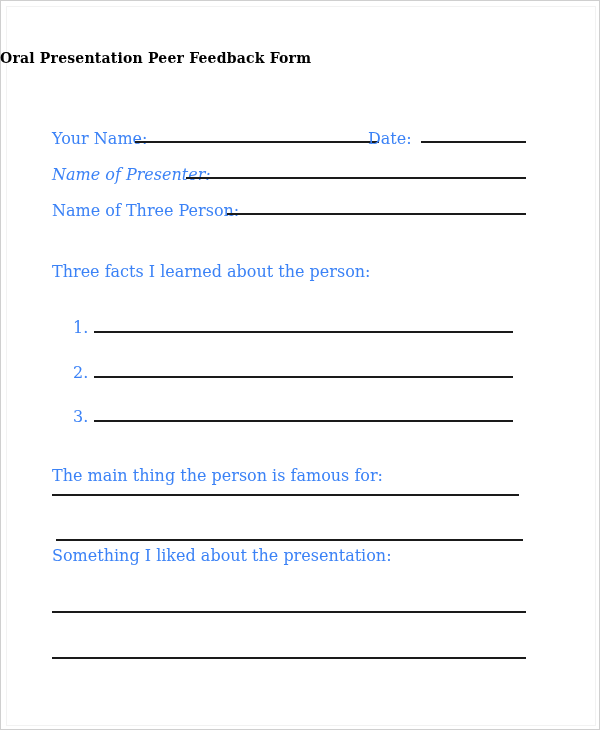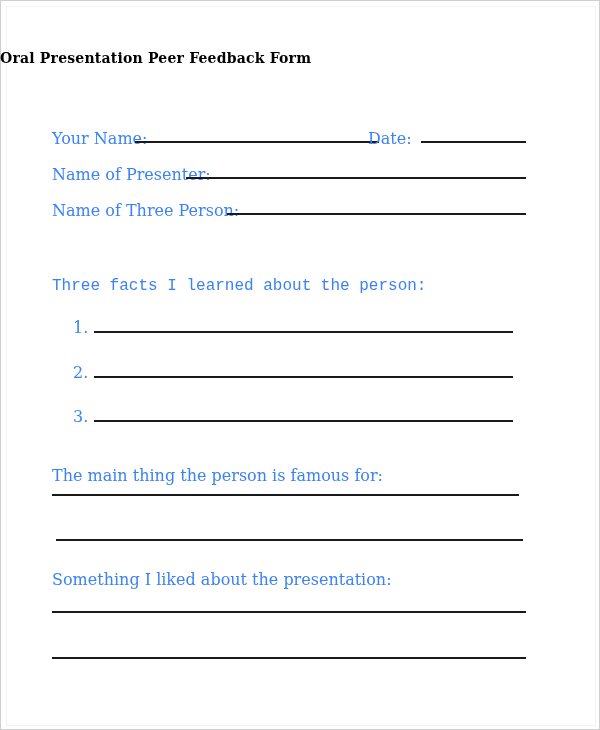--- a/index.html
+++ b/index.html
@@ -32,36 +32,36 @@
   <div class="inner"></div>
 </div>
 
 <div class="title">Oral Presentation Peer Feedback Form</div>
 
 <span class="txt" style="left:52px; top:131px;">Your Name:</span>
 <div class="line" style="left:135px; top:141px; width:244px;"></div>
 <span class="txt" style="left:368px; top:131px;">Date:</span>
 <div class="line" style="left:421px; top:141px; width:105px;"></div>
 
-<span class="txt" style="left:52px; top:167px;">Name of Presenter:</span>
+<span class="txt" style="left:52px; top:167px;font-style:italic;">Name of Presenter:</span>
 <div class="line" style="left:186px; top:177px; width:340px;"></div>
 
 <span class="txt" style="left:52px; top:203px;">Name of Three Person:</span>
 <div class="line" style="left:227px; top:213px; width:299px;"></div>
 
-<span class="txt" style="left:52px; top:278px;font-family:Liberation Mono, monospace;">Three facts I learned about the person:</span>
+<span class="txt" style="left:52px; top:264px;">Three facts I learned about the person:</span>
 
 <span class="txt" style="left:73px; top:320px;">1.</span>
 <div class="line" style="left:94px; top:331px; width:419px;"></div>
 
 <span class="txt" style="left:73px; top:365px;">2.</span>
 <div class="line" style="left:94px; top:376px; width:419px;"></div>
 
 <span class="txt" style="left:73px; top:409px;">3.</span>
 <div class="line" style="left:94px; top:420px; width:419px;"></div>
 
 <span class="txt" style="left:52px; top:468px;">The main thing the person is famous for:</span>
 <div class="line" style="left:52px; top:494px; width:467px;"></div>
 <div class="line" style="left:56px; top:539px; width:467px;"></div>
 
-<span class="txt" style="left:52px; top:572px;text-align:center;">Something I liked about the presentation:</span>
+<span class="txt" style="left:52px; top:548px;text-align:center;">Something I liked about the presentation:</span>
 <div class="line" style="left:52px; top:611px; width:474px;"></div>
 <div class="line" style="left:52px; top:657px; width:474px;"></div>
 
 </body></html>

